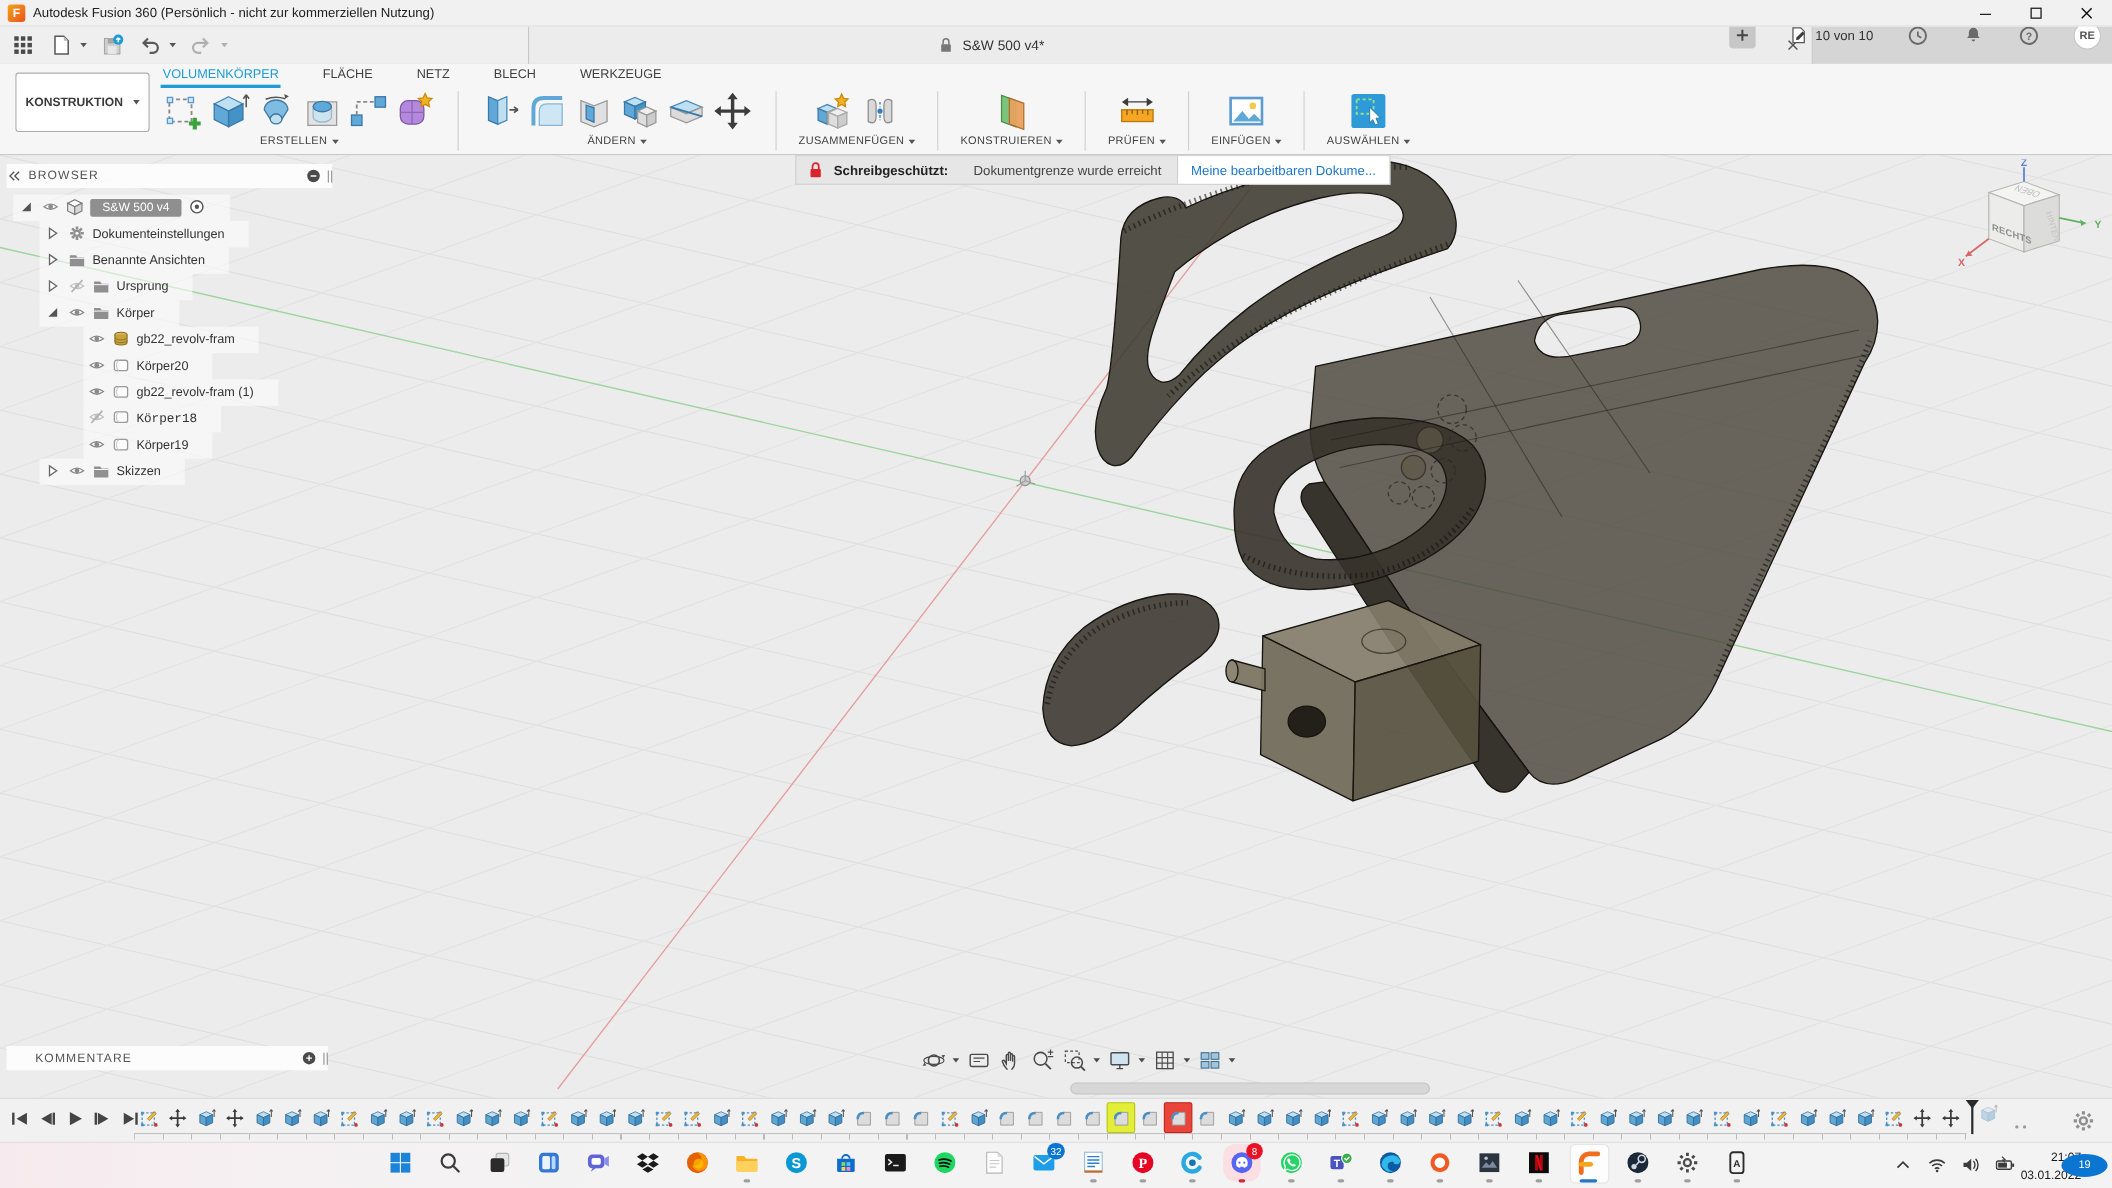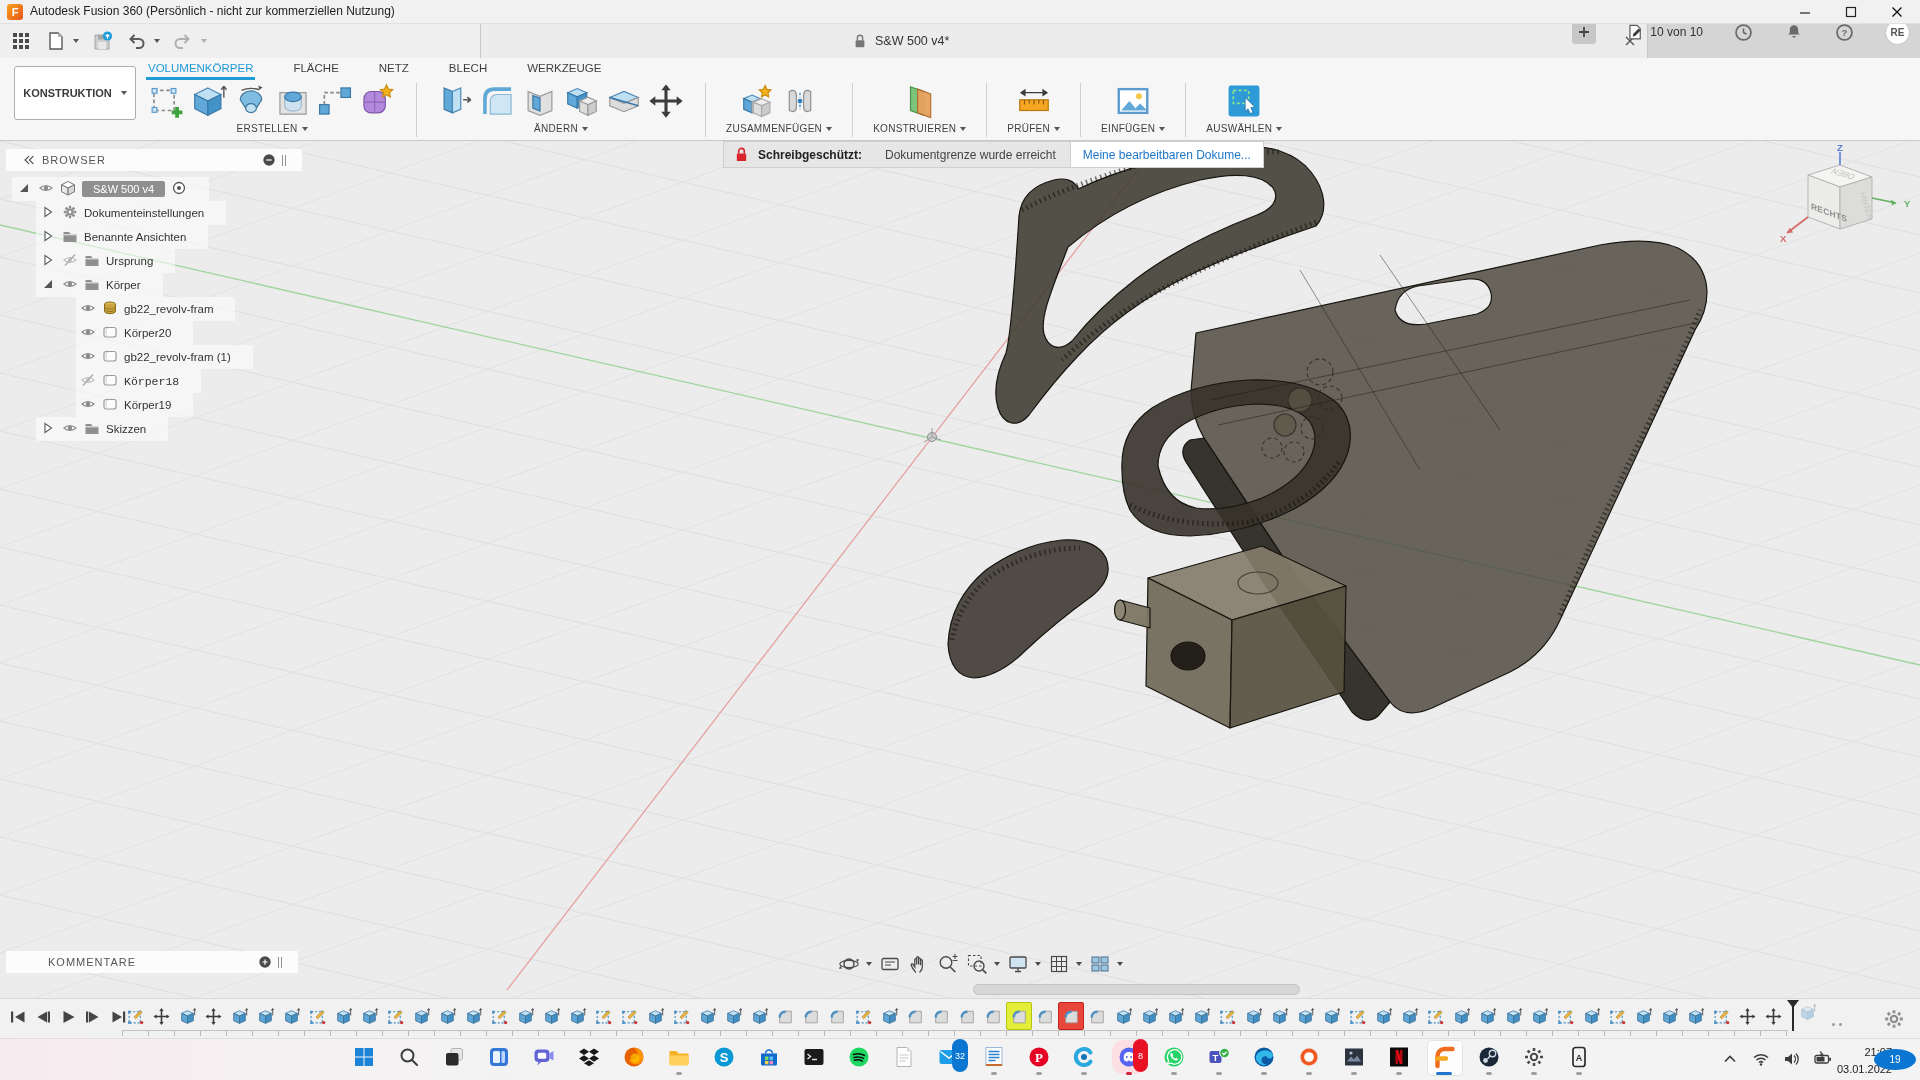--- a/index.html
+++ b/index.html
@@ -65,21 +65,21 @@
   .toast-bold { font-size:12px; font-weight:bold; color:#222; }
   .toast-msg  { font-size:12px; color:#444; margin-left:14px; }
   .toast-action { display:flex; align-items:center; background:#fff; border-left:1px solid #cfcfcf;
     padding:0 12px; font-size:12px; color:#1d76c9; }
 
   .viewcube { position:absolute; right:6px; top:4px; width:140px; height:120px; z-index:15; }
 
   
   .browser { position:absolute; left:6px; top:8px; width:296px; z-index:18; }
   .panel-header { height:22px; background:rgba(255,255,255,.85); display:flex; align-items:center;
-    padding:0 16px; font-size:11px; letter-spacing:1px; color:#555; }
+    padding:0 0; font-size:11px; letter-spacing:1px; color:#555; }
   .panel-header .ph-label { margin-left:6px; flex:1; }
   .grip { display:flex; gap:2px; margin-left:6px; }
   .grip i { width:1px; height:11px; background:#8f8f8f; }
   .tree { margin-top:6px; display:flex; flex-direction:column; align-items:flex-start; gap:0; }
   .trow { height:24px; display:flex; align-items:center; background:rgba(255,255,255,.55);
     padding:0 16px 0 4px; font-size:11.5px; color:#333; }
   .trow > * { margin-right:6px; }
   .chip { background:#8f8f8f; color:#fff; font-weight:normal; padding:2px 11px; border-radius:2px; font-size:11px; }
 
   
@@ -118,21 +118,21 @@
   .tb-icons { position:absolute; left:352px; top:6px; display:flex; gap:21px; }
   .tb { width:24px; height:24px; position:relative; }
   .tb svg { width:24px; height:24px; }
   .tb .dot { position:absolute; left:9px; bottom:-6px; width:6px; height:3px; border-radius:2px; background:#9f9f9f; }
   .tb.attention { background:#fbdfe3; border-radius:6px; box-shadow:0 0 0 5px #fbdfe3; }
   .tb.attention .dot { background:#d4273b; }
   .tb.active::before { content:""; position:absolute; left:-5px; top:-5px; width:34px; height:34px;
     background:#fdfdfd; border:1px solid #e4e4e4; border-radius:5px; }
   .tb.active svg { position:relative; }
   .tb.active .dot { background:#1f77c9; width:16px; left:4px; }
-  .tb .badge { position:absolute; right:-7px; top:-6px; min-width:15px; height:33px; border-radius:8px;
+  .tb .badge { position:absolute; right:-7px; top:-6px; min-width:15px; height:15px; border-radius:8px;
     background:#0b76d1; color:#fff; font-size:9px; display:flex; align-items:center; justify-content:center;
     padding:0 3px; z-index:2; }
   .tb .badge.red { background:#e81224; }
   .tray { position:absolute; right:88px; top:11px; display:flex; gap:13px; }
   .tray span { width:18px; height:18px; }
   .clockblock { position:absolute; right:28px; top:5px; text-align:right; font-size:11px; color:#1a1a1a; line-height:1.5; }
   .tray-badge { position:absolute; right:4px; top:10px; width:42px; height:21px; border-radius:50%;
     background:#0b76d1; color:#fff; font-size:10px; display:flex; align-items:center; justify-content:center; }
 
   .iconsvg { display:inline-block; }

